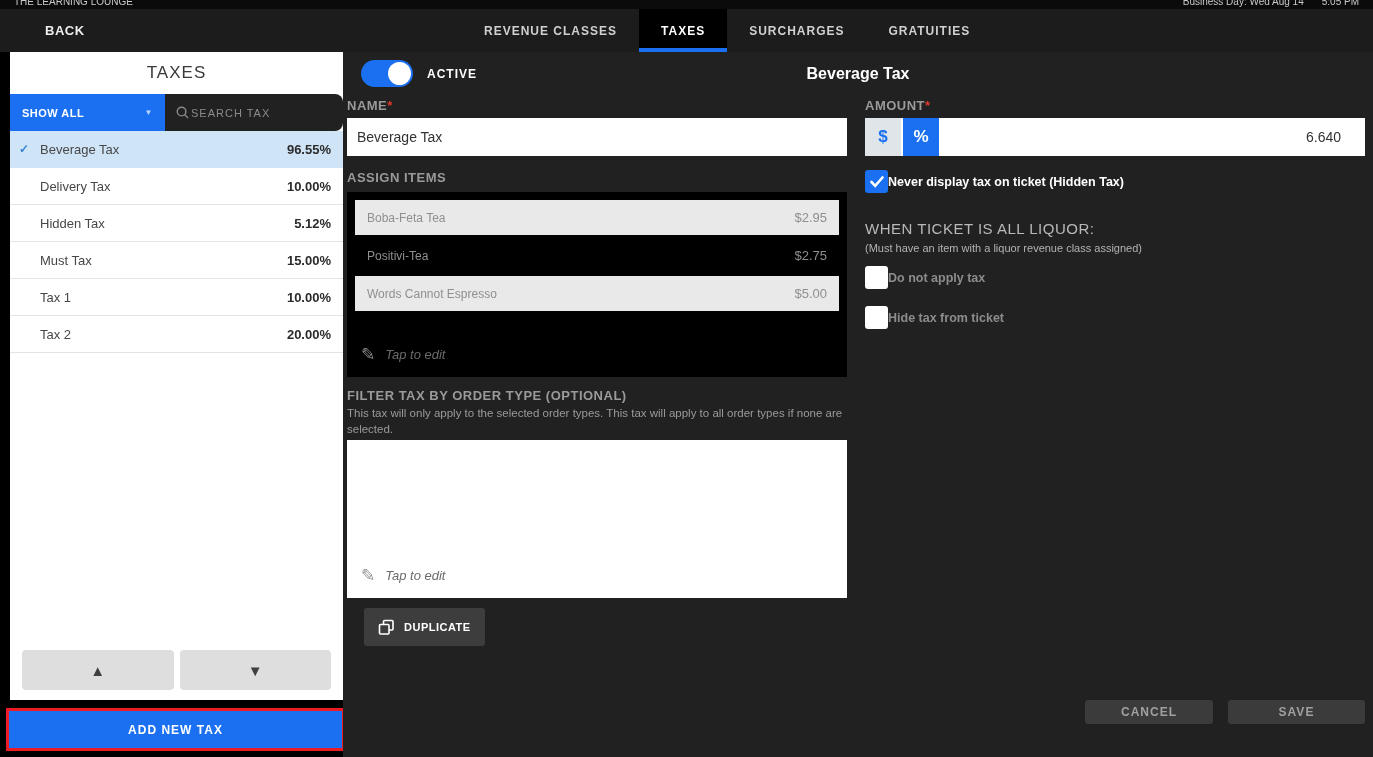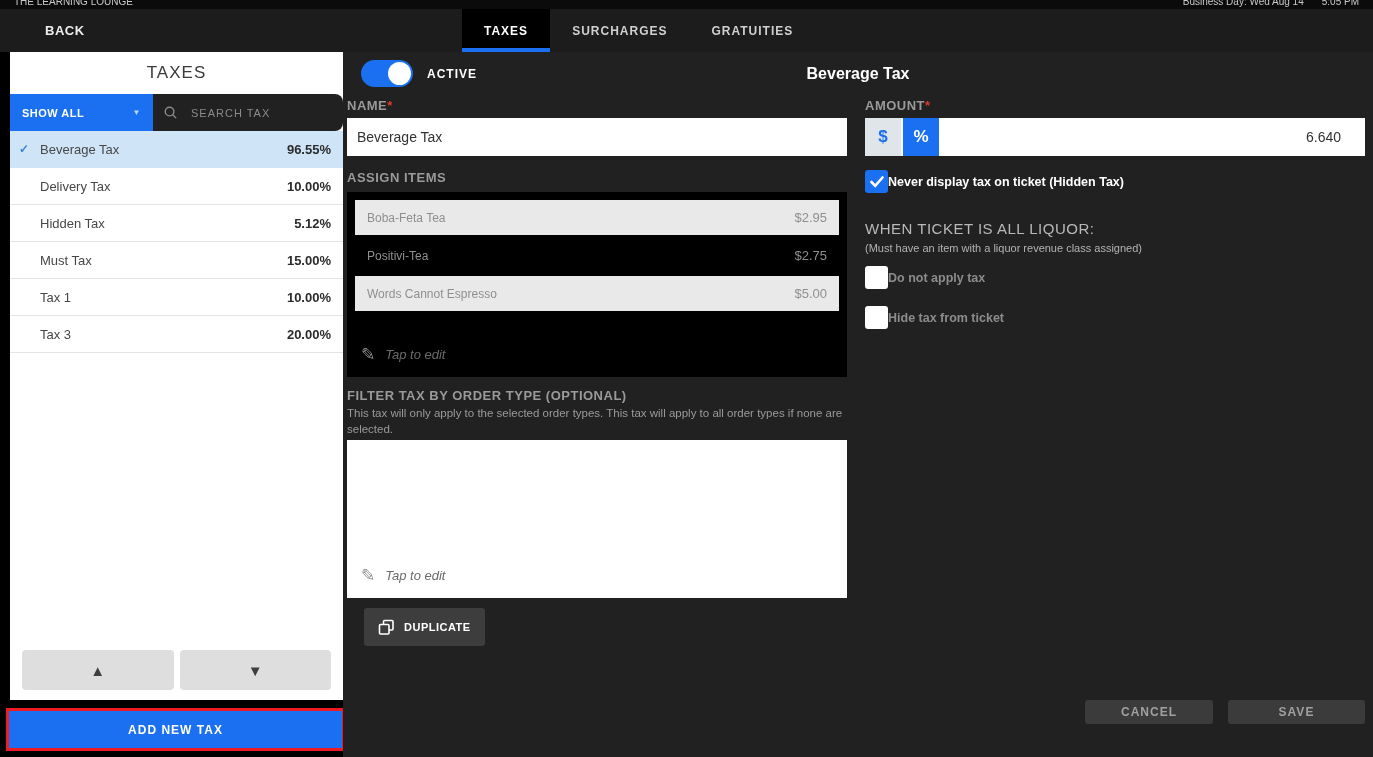--- a/index.html
+++ b/index.html
@@ -25,21 +25,21 @@
   
   .left-panel { position:absolute; left:10px; top:52px; width:333px; height:648px; background:#fff;
                 display:flex; flex-direction:column; }
   .panel-title { height:42px; display:flex; align-items:center; justify-content:center;
                  font-size:17px; color:#3a3a3a; letter-spacing:1px; }
   .panel-controls { height:37px; display:flex; flex:0 0 37px; }
   .show-all { width:163px; background:#1a70f0; color:#fff; font-size:11px; font-weight:bold;
               letter-spacing:.5px; display:flex; align-items:center; padding:0 12px; cursor:pointer; }
   .show-all .dd-arrow { margin-left:auto; font-size:8px; color:#bcd6ff; }
   .search-box { flex:1; background:#212121; border-radius:0 8px 8px 0; display:flex;
-                align-items:center; gap:13px; padding:0 10px;justify-content:space-between; }
+                align-items:center; gap:1px; padding:0 10px;justify-content:space-between; }
   .search-box input { flex:1; background:transparent; border:none; outline:none; color:#bdbdbd;
                       font-size:11px; letter-spacing:1px; font-family:inherit; }
   .search-box input::placeholder { color:#8b8b8b; }
   .tax-list { flex:1 1 auto; overflow:hidden; }
   .tax-row { height:37px; display:flex; align-items:center; border-bottom:1px solid #e4e4e4;
              padding:0 12px 0 30px; position:relative; font-size:13px; color:#474747; cursor:pointer; }
   .tax-row .check { position:absolute; left:9px; color:#3584d6; font-size:12px; font-weight:bold; }
   .tax-row .rate { margin-left:auto; font-weight:bold; color:#2b2b2b; }
   .tax-row.selected { background:#cfe4f7; border-bottom-color:#cfe4f7; }
   .arrows-row { flex:0 0 58px; display:flex; gap:6px; padding:8px 12px 10px; }
@@ -119,20 +119,21 @@
       <span class="right">
         <span>Business Day: Wed Aug 14</span>
         <span>5:05 PM</span>
       </span>
     </div>
   </div>
 
   <div class="navbar">
     <div class="back-btn">BACK</div>
     <div class="tabs">
+      <div class="tab">REVENUE CLASSES</div>
       <div class="tab active">TAXES</div>
       <div class="tab">SURCHARGES</div>
       <div class="tab">GRATUITIES</div>
     </div>
   </div>
 
   <div class="left-panel">
     <div class="panel-title">TAXES</div>
 
     <div class="panel-controls">
@@ -165,21 +166,21 @@
       </div>
       <div class="tax-row">
         <span>Must Tax</span>
         <span class="rate">15.00%</span>
       </div>
       <div class="tax-row">
         <span>Tax 1</span>
         <span class="rate">10.00%</span>
       </div>
       <div class="tax-row">
-        <span>Tax 3</span>
+        <span>Tax 2</span>
         <span class="rate">20.00%</span>
       </div>
     </div>
 
     <div class="arrows-row">
       <div class="arrow-btn">
         <span>▲</span>
       </div>
       <div class="arrow-btn">
         <span>▼</span>

